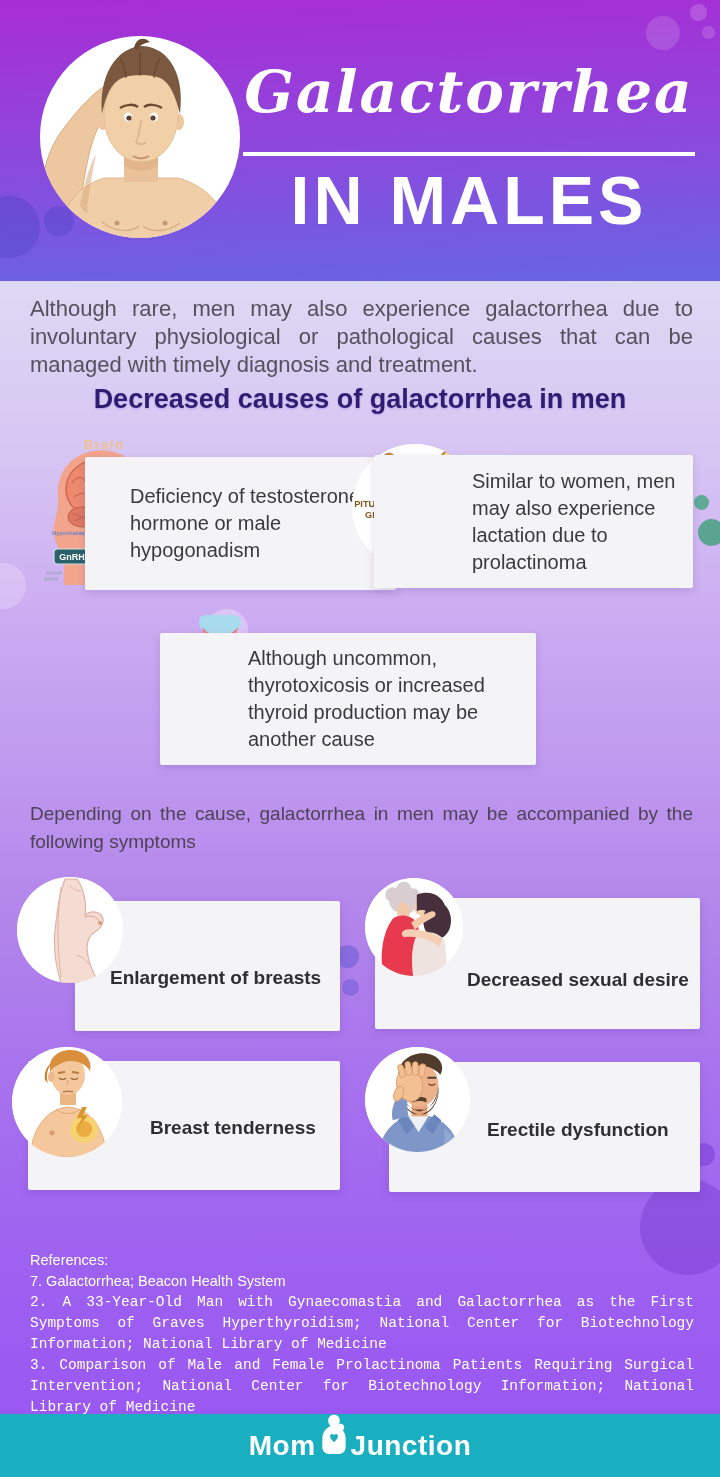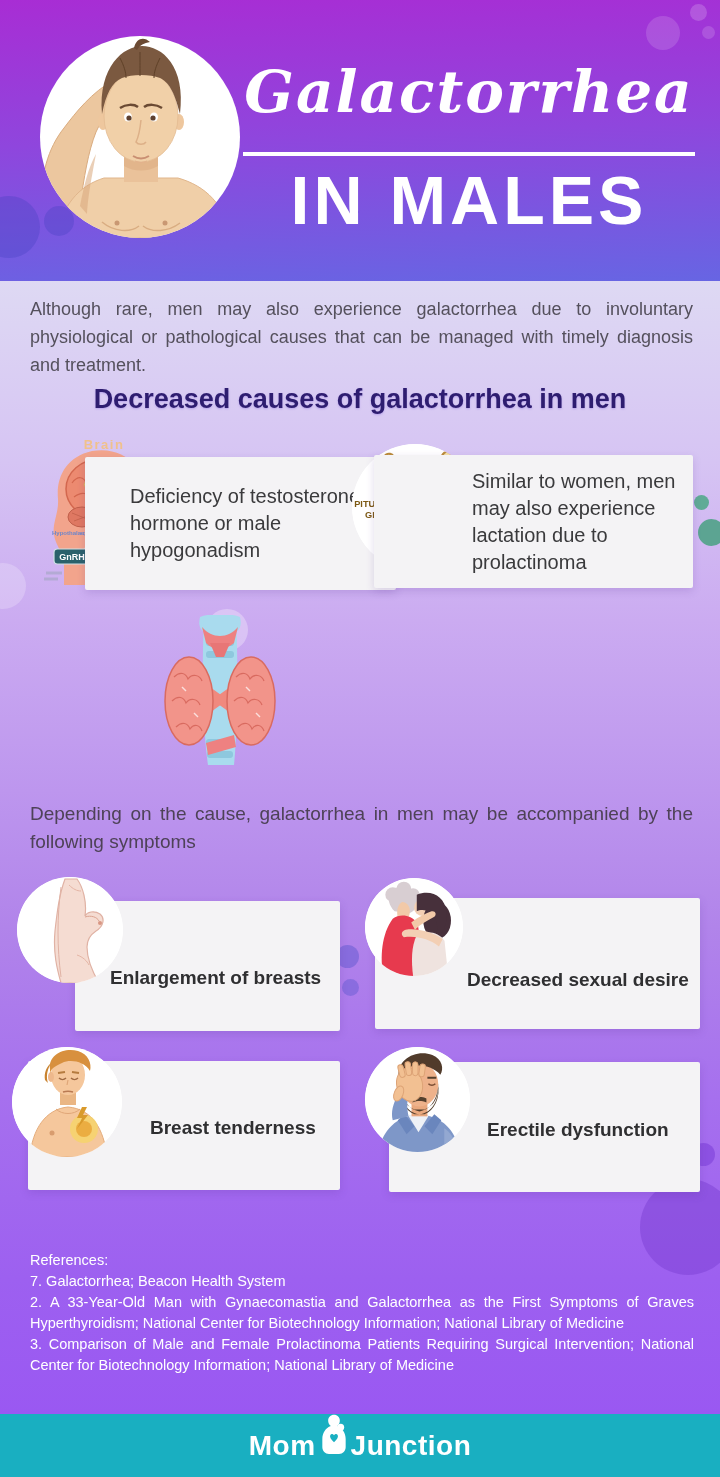--- a/index.html
+++ b/index.html
@@ -16,37 +16,37 @@
   .title-script{font-family:"DejaVu Serif",serif;font-style:italic;font-weight:600;
                 font-size:58px;line-height:116px;letter-spacing:2px;}
   .title-rule{height:3.5px;background:#fff;width:452px;margin:2px auto 0;}
   .title-caps{font-family:Liberation Sans, sans-serif;font-weight:700;font-size:68px;line-height:80px;
               letter-spacing:4px;margin-top:4px;white-space:nowrap;}
   
   .content{position:absolute;left:0;top:281px;width:720px;height:1133px;overflow:hidden;
     background:linear-gradient(180deg,#ded9f3 0%,#d6c4f3 16%,#cbabf1 30%,#bd96ee 45%,
                #b184ea 57%,#a670ee 72%,#9d60f0 88%,#9a58f2 100%);}
   .intro{position:absolute;left:30px;top:14px;width:663px;margin:0;
-         font-size:18px;line-height:28px;font-weight:500;color:#54505c;text-align:justify;}
+         font-size:22px;line-height:28px;font-weight:500;color:#54505c;text-align:justify;}
   .causes-heading{position:absolute;left:0;top:101px;width:720px;margin:0;text-align:center;
          font-size:27px;line-height:34px;font-weight:700;color:#2e1d70;
          text-shadow:0 1px 2px rgba(120,90,220,.35);}
   .layer{position:absolute;inset:0;}
   .cause-box,.sym-box{position:absolute;background:#f4f3f5;border-radius:2px;
          box-shadow:0 3px 8px rgba(90,50,150,.18);}
   .cause-box{display:flex;align-items:center;}
   .cause-box p{margin:0;font-size:20px;line-height:27px;font-weight:500;color:#3a3a3c;}
   .illu{position:absolute;padding-left:44px;}
   .circle-illu{position:absolute;border-radius:50%;background:#fff;overflow:hidden;}
   .sym-label{position:absolute;font-size:19px;font-weight:700;color:#2f2f31;white-space:nowrap;}
   .symptoms-intro{position:absolute;left:30px;top:519px;width:663px;margin:0;
          font-size:19px;line-height:28px;font-weight:500;color:#4e4257;text-align:justify;}
   .references{position:absolute;left:30px;top:969px;width:664px;color:#ffffff;
          font-size:14.5px;line-height:21px;font-weight:500;}
-  .ref-item{text-align:justify;}
+  .ref-item{text-align:justify;font-family:Liberation Mono, monospace;}
   
   .footer{position:absolute;left:0;top:1414px;width:720px;height:63px;background:#19afc1;
           display:flex;align-items:center;justify-content:center;}
   .logo{display:flex;align-items:center;color:#fff;font-weight:700;font-size:28px;
         letter-spacing:.5px;}
   .logo .logo-icon{margin:-16px 2px 0 3px;}
   svg text{font-family:"Liberation Sans",sans-serif;}
 </style>
 </head>
 <body>
@@ -213,20 +213,23 @@
           </g>
           <g stroke="#ffffff" stroke-width="1.5" opacity=".7">
             <path d="M20,72 L24,76"></path>
               <path d="M32,98 L36,102"></path>
               <path d="M84,72 L88,76"></path>
               <path d="M94,98 L98,102"></path>
           </g>
         </svg>
       </div>
 
+      <div class="cause-box" style="left:160px;top:352px;width:376px;height:132px;padding-left:88px;padding-right:10px;box-sizing:border-box;">
+        <p>Although uncommon, thyrotoxicosis or increased thyroid production may be another cause</p>
+      </div>
     </section>
 
     <p class="symptoms-intro">Depending on the cause, galactorrhea in men may be accompanied by the following symptoms</p>
 
     <section class="layer">
 
       <div class="sym-box" style="left:75px;top:620px;width:265px;height:130px;"></div>
       <div class="circle-illu" style="left:17px;top:596px;width:106px;height:106px;">
         <svg width="106" height="106" viewBox="0 0 106 106">
           <circle cx="53" cy="53" r="53" fill="#fff"></circle>

